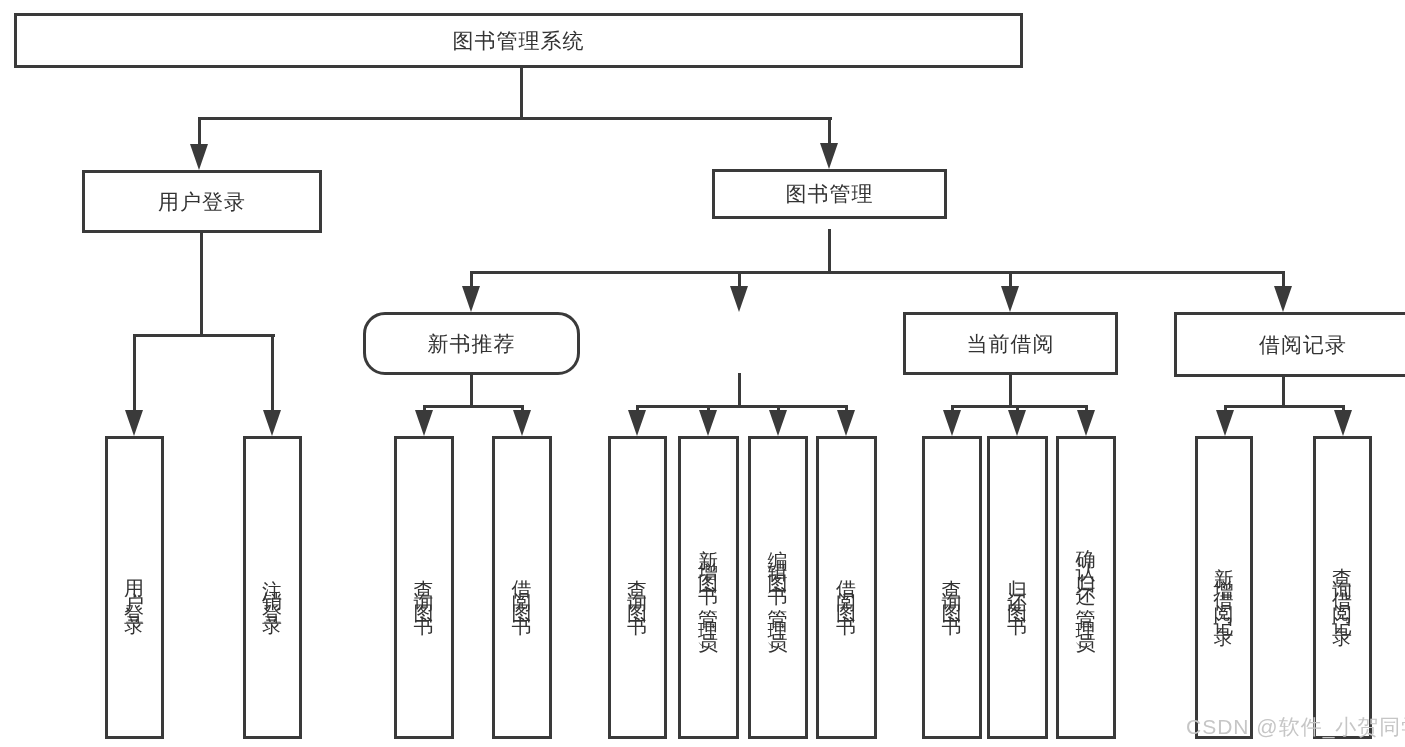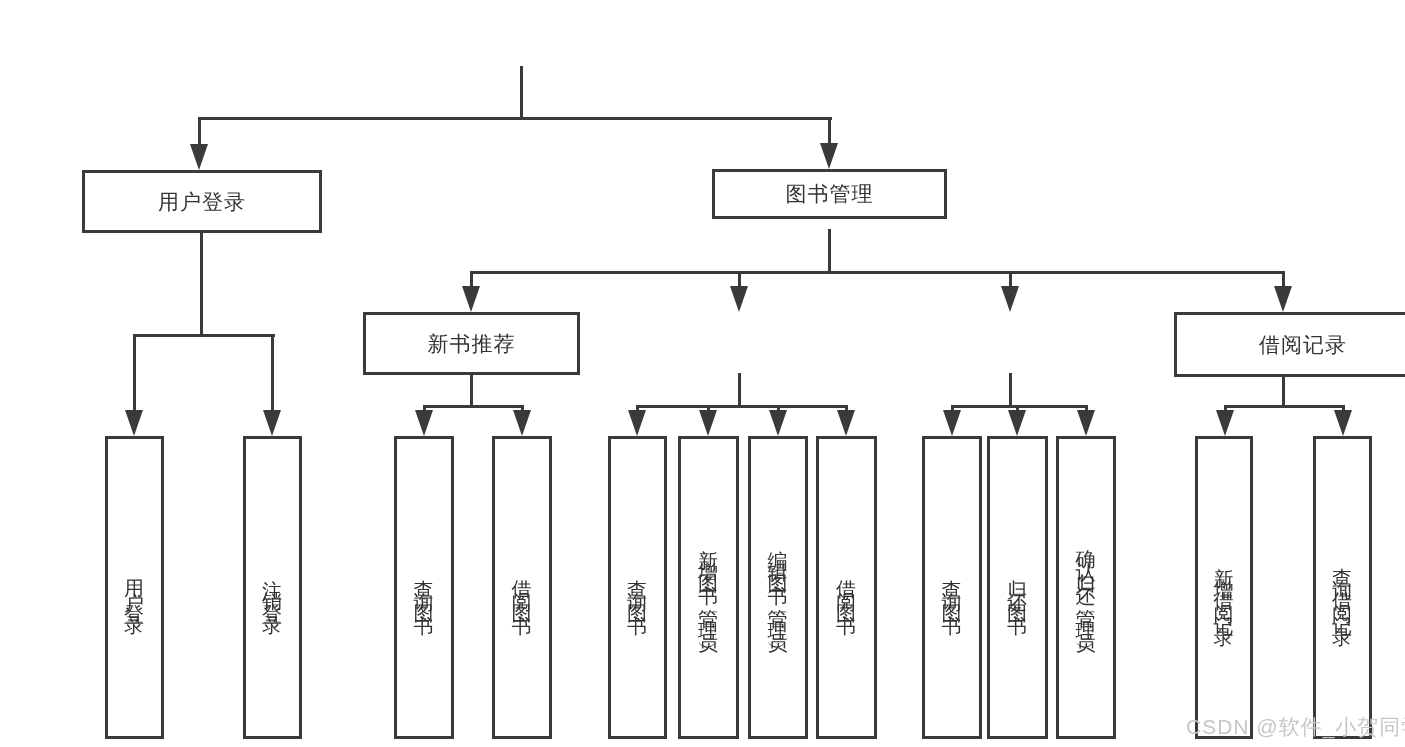--- a/index.html
+++ b/index.html
@@ -20,20 +20,23 @@
   .arrow{position:absolute;width:0;height:0;border-left:9px solid transparent;
     border-right:9px solid transparent;border-top:26px solid var(--line);}
   .watermark{position:absolute;color:var(--watermark);font-size:21px;font-weight:500;
     letter-spacing:1px;white-space:nowrap;}
 </style>
 </head>
 <body>
 
 <div class="canvas">
 
+  <div class="node" style="left:14px;top:13px;width:1009px;height:55px;">
+    <span>图书管理系统</span>
+  </div>
 
   <div class="vline" style="left:520px;top:66px;width:3px;height:52px;"></div>
   <div class="hline" style="left:198px;top:117px;width:634px;height:3px;"></div>
   <div class="vline" style="left:198px;top:117px;width:3px;height:29px;"></div>
   <div class="arrow" style="left:190px;top:144px;"></div>
   <div class="vline" style="left:828px;top:117px;width:3px;height:28px;"></div>
   <div class="arrow" style="left:820px;top:143px;"></div>
 
   <div class="node" style="left:82px;top:170px;width:240px;height:63px;">
     <span>用户登录</span>
@@ -53,22 +56,25 @@
   <div class="hline" style="left:470px;top:271px;width:815px;height:3px;"></div>
   <div class="vline" style="left:470px;top:271px;width:3px;height:17px;"></div>
   <div class="arrow" style="left:462px;top:286px;"></div>
   <div class="vline" style="left:738px;top:271px;width:3px;height:17px;"></div>
   <div class="arrow" style="left:730px;top:286px;"></div>
   <div class="vline" style="left:1009px;top:271px;width:3px;height:17px;"></div>
   <div class="arrow" style="left:1001px;top:286px;"></div>
   <div class="vline" style="left:1282px;top:271px;width:3px;height:17px;"></div>
   <div class="arrow" style="left:1274px;top:286px;"></div>
 
-  <div class="node" style="left:363px;top:312px;width:217px;height:63px;">
+  <div class="node" style="left:363px;top:312px;width:217px;height:63px;border-radius:22px;">
     <span>新书推荐</span>
+  </div>
+  <div class="node" style="left:903px;top:312px;width:215px;height:63px;">
+    <span>当前借阅</span>
   </div>
   <div class="node" style="left:1174px;top:312px;width:258px;height:65px;">
     <span>借阅记录</span>
   </div>
 
   <div class="vline" style="left:470px;top:373px;width:3px;height:34px;"></div>
   <div class="hline" style="left:423px;top:405px;width:101px;height:3px;"></div>
   <div class="vline" style="left:423px;top:405px;width:3px;height:7px;"></div>
   <div class="arrow" style="left:415px;top:410px;"></div>
   <div class="vline" style="left:521px;top:405px;width:3px;height:7px;"></div>

